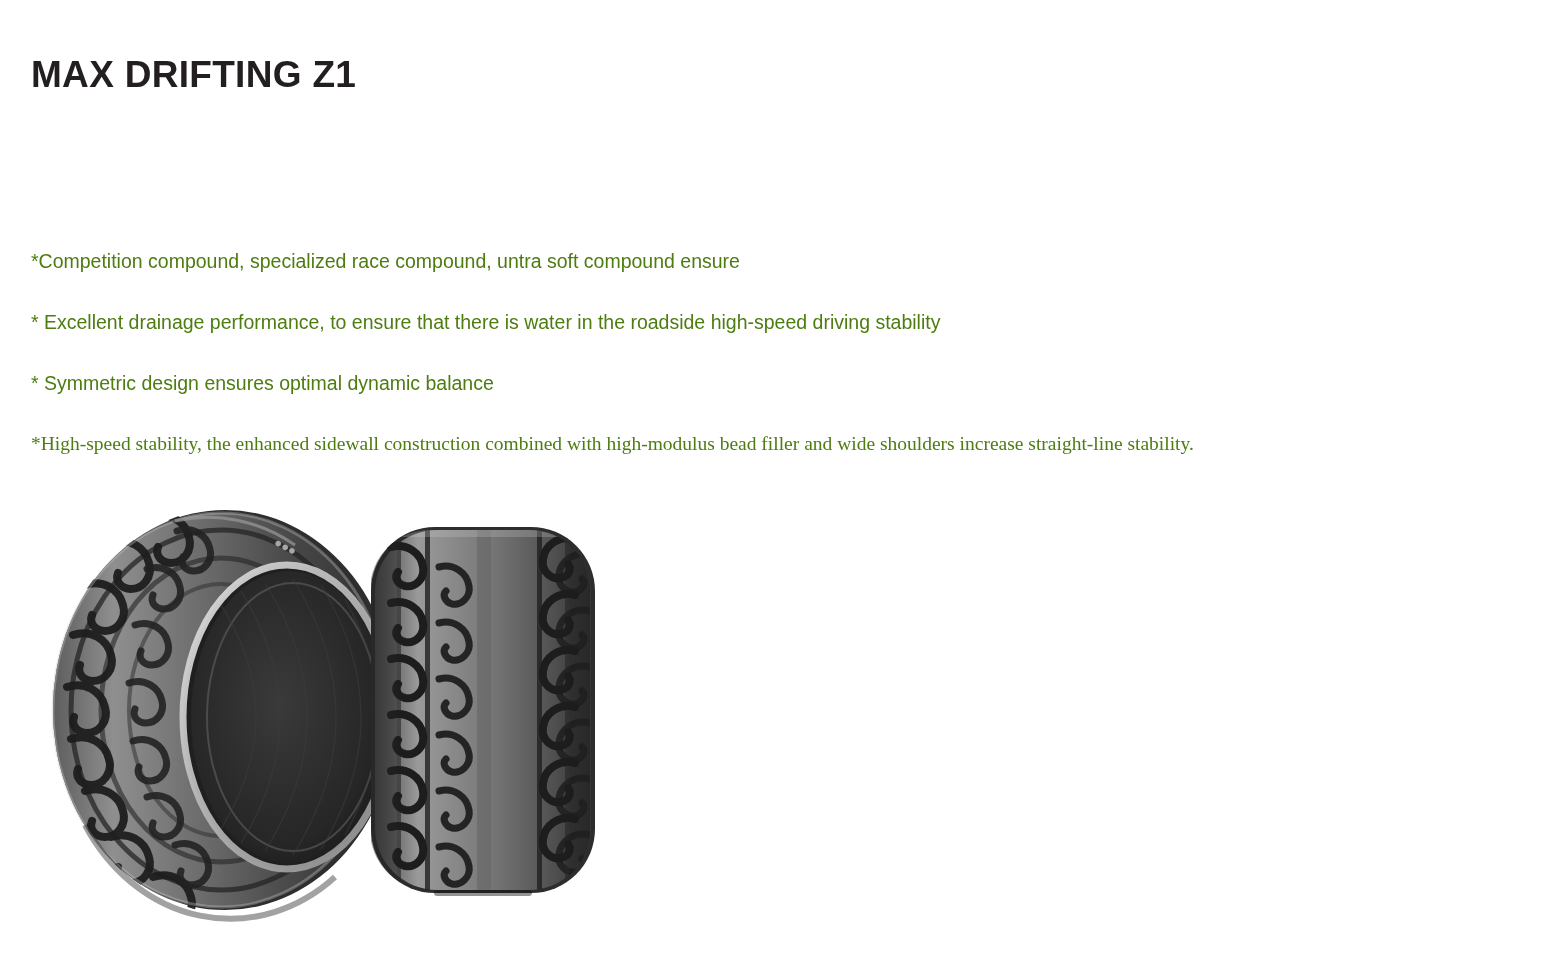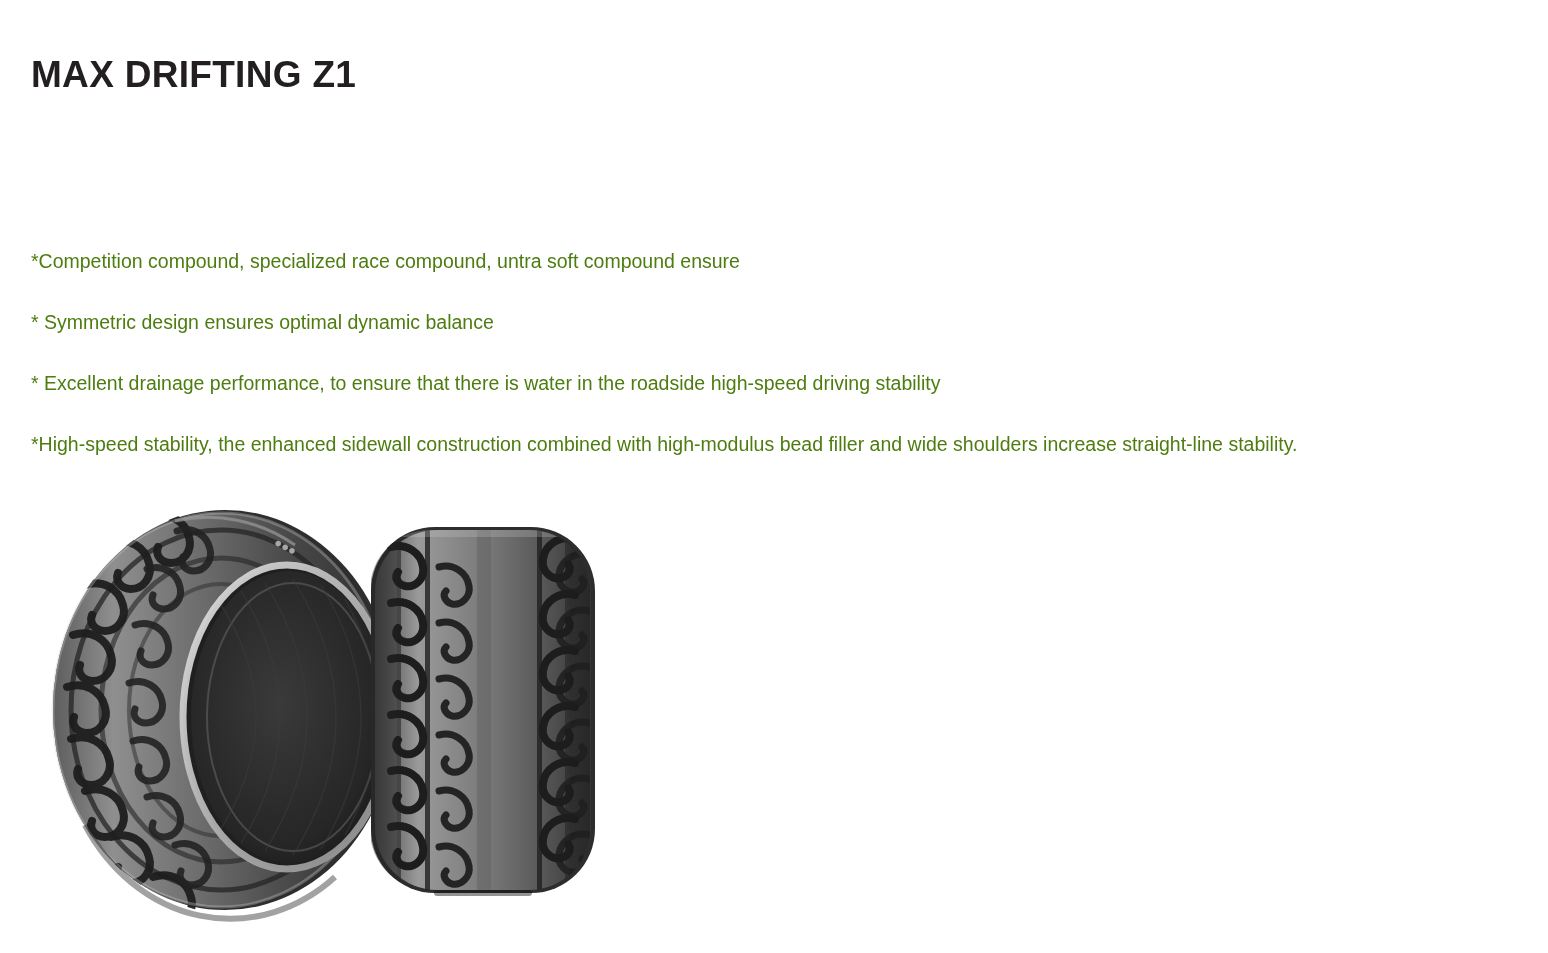--- a/index.html
+++ b/index.html
@@ -38,20 +38,21 @@
   }
   .feature-line {
     font-size: 19.5px;
     color: #4d7c0f;
     line-height: 1.35;
     margin-bottom: 35px;
     white-space: nowrap;
   }
   .feature-line:last-child {
     margin-bottom: 8px;
+    font-family: Liberation Serif, serif;
   }
   .tire-figure {
     position: absolute;
     left: 25px;
     top: 495px;
     width: 580px;
     height: 430px;
   }
   .tire-figure svg {
     display: block;
@@ -59,22 +60,22 @@
 </style>
 </head>
 <body>
 
 <div class="page">
 
   <h1 class="product-title">MAX DRIFTING Z1</h1>
 
   <div class="features">
     <p class="feature-line">*Competition compound, specialized race compound, untra soft compound ensure</p>
+    <p class="feature-line">* Excellent drainage performance, to ensure that there is water in the roadside high-speed driving stability</p>
     <p class="feature-line">* Symmetric design ensures optimal dynamic balance</p>
-    <p class="feature-line">* Excellent drainage performance, to ensure that there is water in the roadside high-speed driving stability</p>
     <p class="feature-line">*High-speed stability, the enhanced sidewall construction combined with high-modulus bead filler and wide shoulders increase straight-line stability.</p>
   </div>
 
   <div class="tire-figure">
     <svg width="580" height="430" viewBox="0 0 580 430" xmlns="http://www.w3.org/2000/svg" aria-hidden="true">
       <defs>
         <linearGradient id="treadGradA" x1="0" y1="0" x2="1" y2="0">
           <stop offset="0%" stop-color="#5d5d5d"></stop>
           <stop offset="18%" stop-color="#8f8f8f"></stop>
           <stop offset="45%" stop-color="#6b6b6b"></stop>

